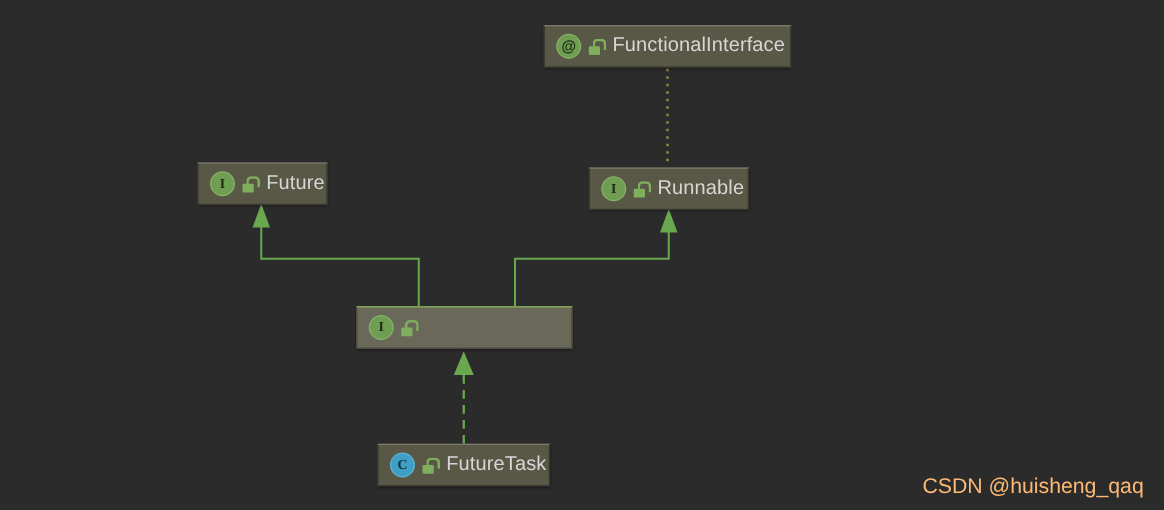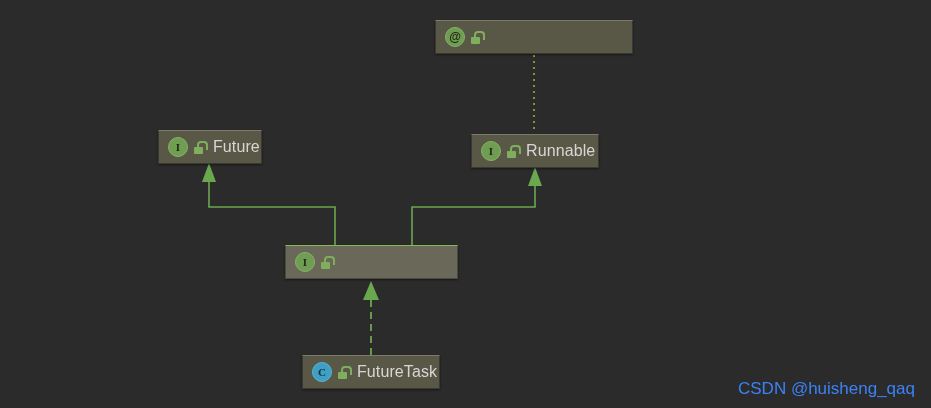--- a/index.html
+++ b/index.html
@@ -111,21 +111,21 @@
     top: 6px;
     width: 9px;
     height: 7px;
     background: #7fae5c;
     border-radius: 1px;
   }
 
   
   #watermark {
     position: absolute;
-    color: #3b82f6;
+    color: #fdba74;
     font-size: 17px;
     white-space: nowrap;
   }
 </style>
 </head>
 <body>
 
 <div id="canvas" style="background: rgb(43, 43, 43);">
 
   <svg id="edge-layer" viewBox="0 0 931 408" width="931" height="408">
@@ -141,20 +141,21 @@
     <line x1="371" y1="355" x2="371" y2="296" stroke="#6aa84f" stroke-width="1.8" stroke-dasharray="7,5"></line>
     <polygon points="371,281 363,300 379,300" fill="#6aa84f"></polygon>
   </svg>
 
   <div class="node" id="node-functional-interface" style="left: 435px; top: 20px; width: 198px;">
     <span class="kind-icon kind-annotation">@</span>
     <span class="lock-icon">
       <span class="shackle"></span>
         <span class="body"></span>
     </span>
+    <span class="node-label">FunctionalInterface</span>
   </div>
 
   <div class="node" id="node-future" style="left: 158px; top: 130px; width: 104px;">
     <span class="kind-icon kind-interface">I</span>
     <span class="lock-icon">
       <span class="shackle"></span>
         <span class="body"></span>
     </span>
     <span class="node-label">Future</span>
   </div>

